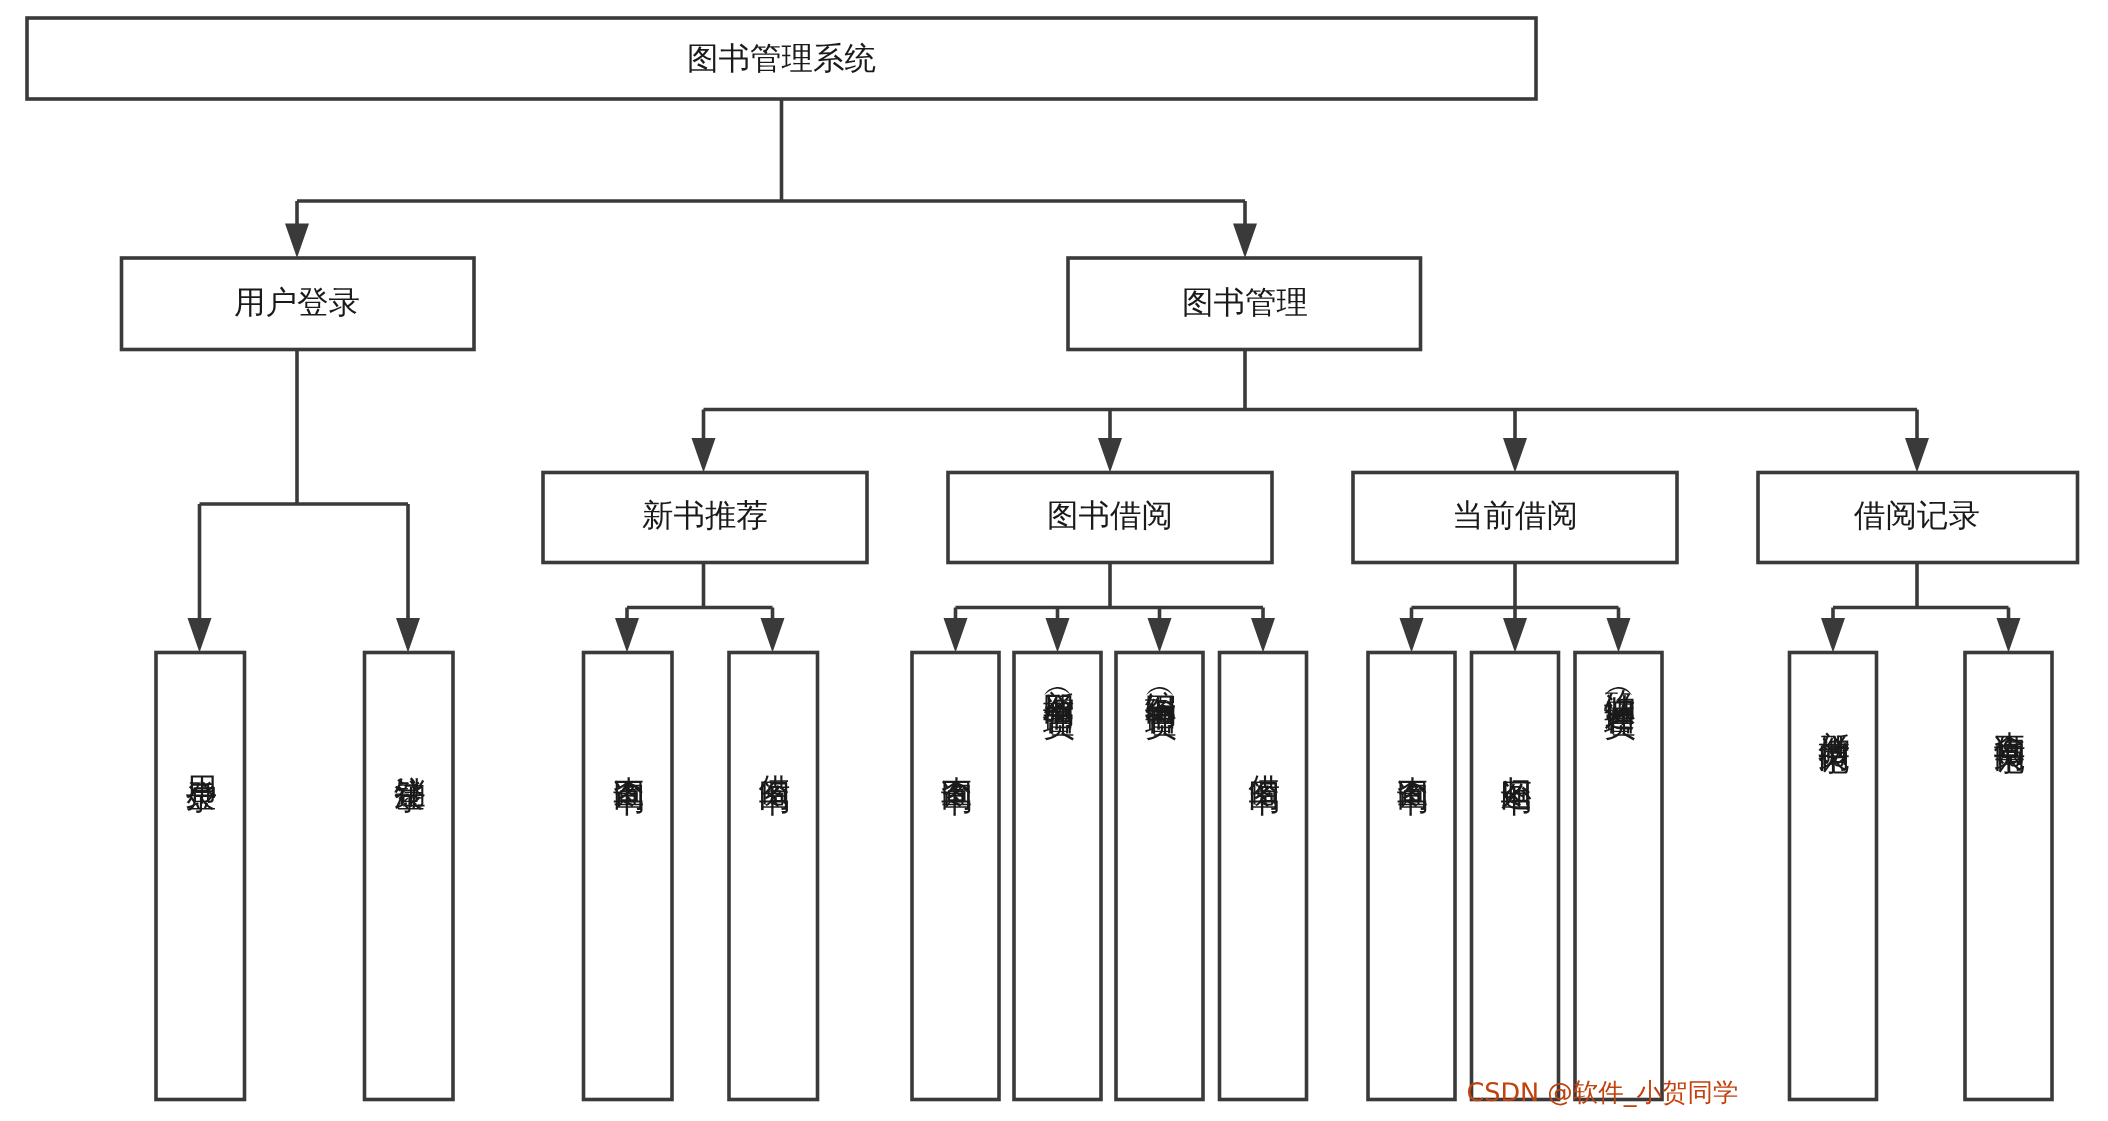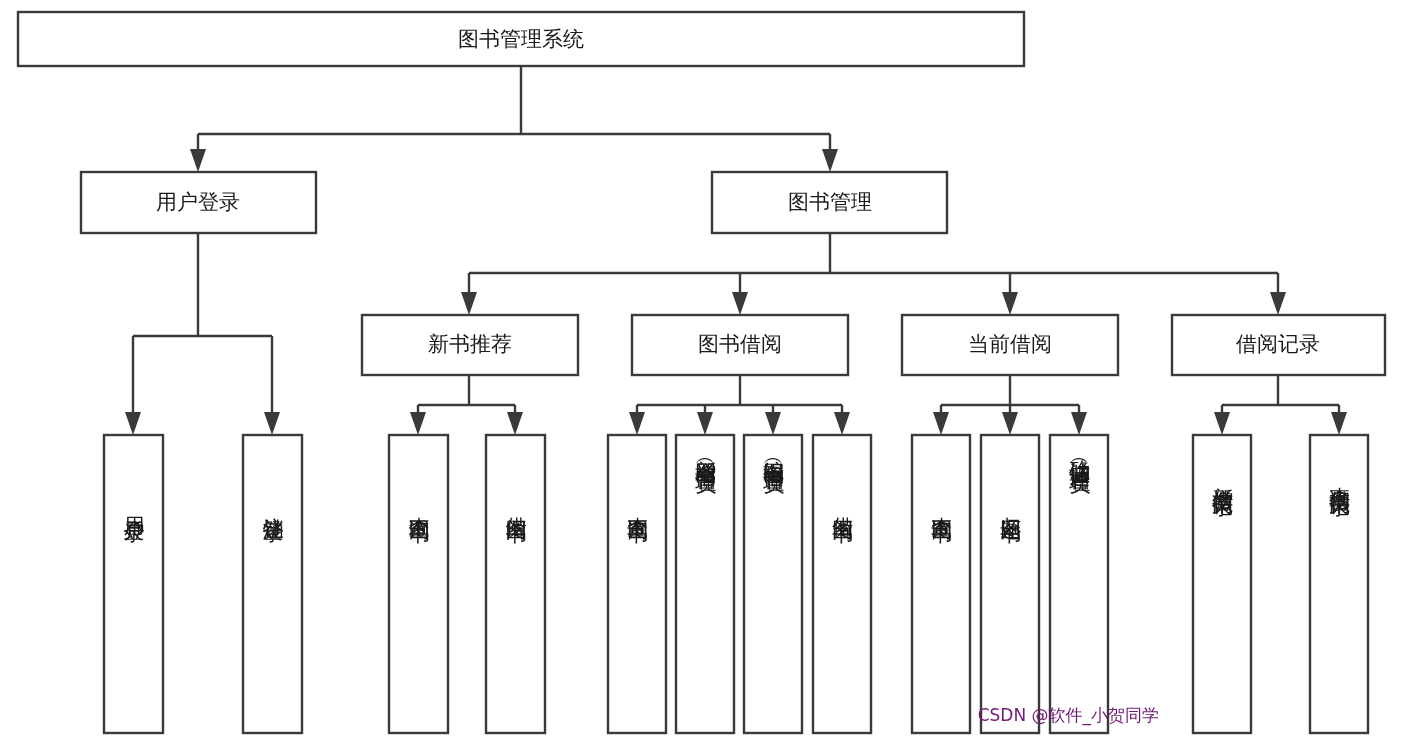--- a/index.html
+++ b/index.html
@@ -62,24 +62,24 @@
     font-family: "DejaVu Sans", "Liberation Sans", sans-serif;
     font-size: 21px;
     line-height: 1.32;
     color: #1a1a1a;
     letter-spacing: 2px;
     white-space: nowrap;
   }
   .watermark {
     position: absolute;
     right: 12px;
-    bottom: 20px;
+    bottom: 7px;
     font-family: "DejaVu Sans", "Liberation Sans", sans-serif;
     font-size: 17px;
-    color: #701a75;
+    color: #c2410c;
     white-space: nowrap;
     user-select: none;
   }
 </style>
 </head>
 <body>
 
 <div id="diagram-root">
 
   <svg id="diagram-svg" viewBox="0 0 1405 747">

